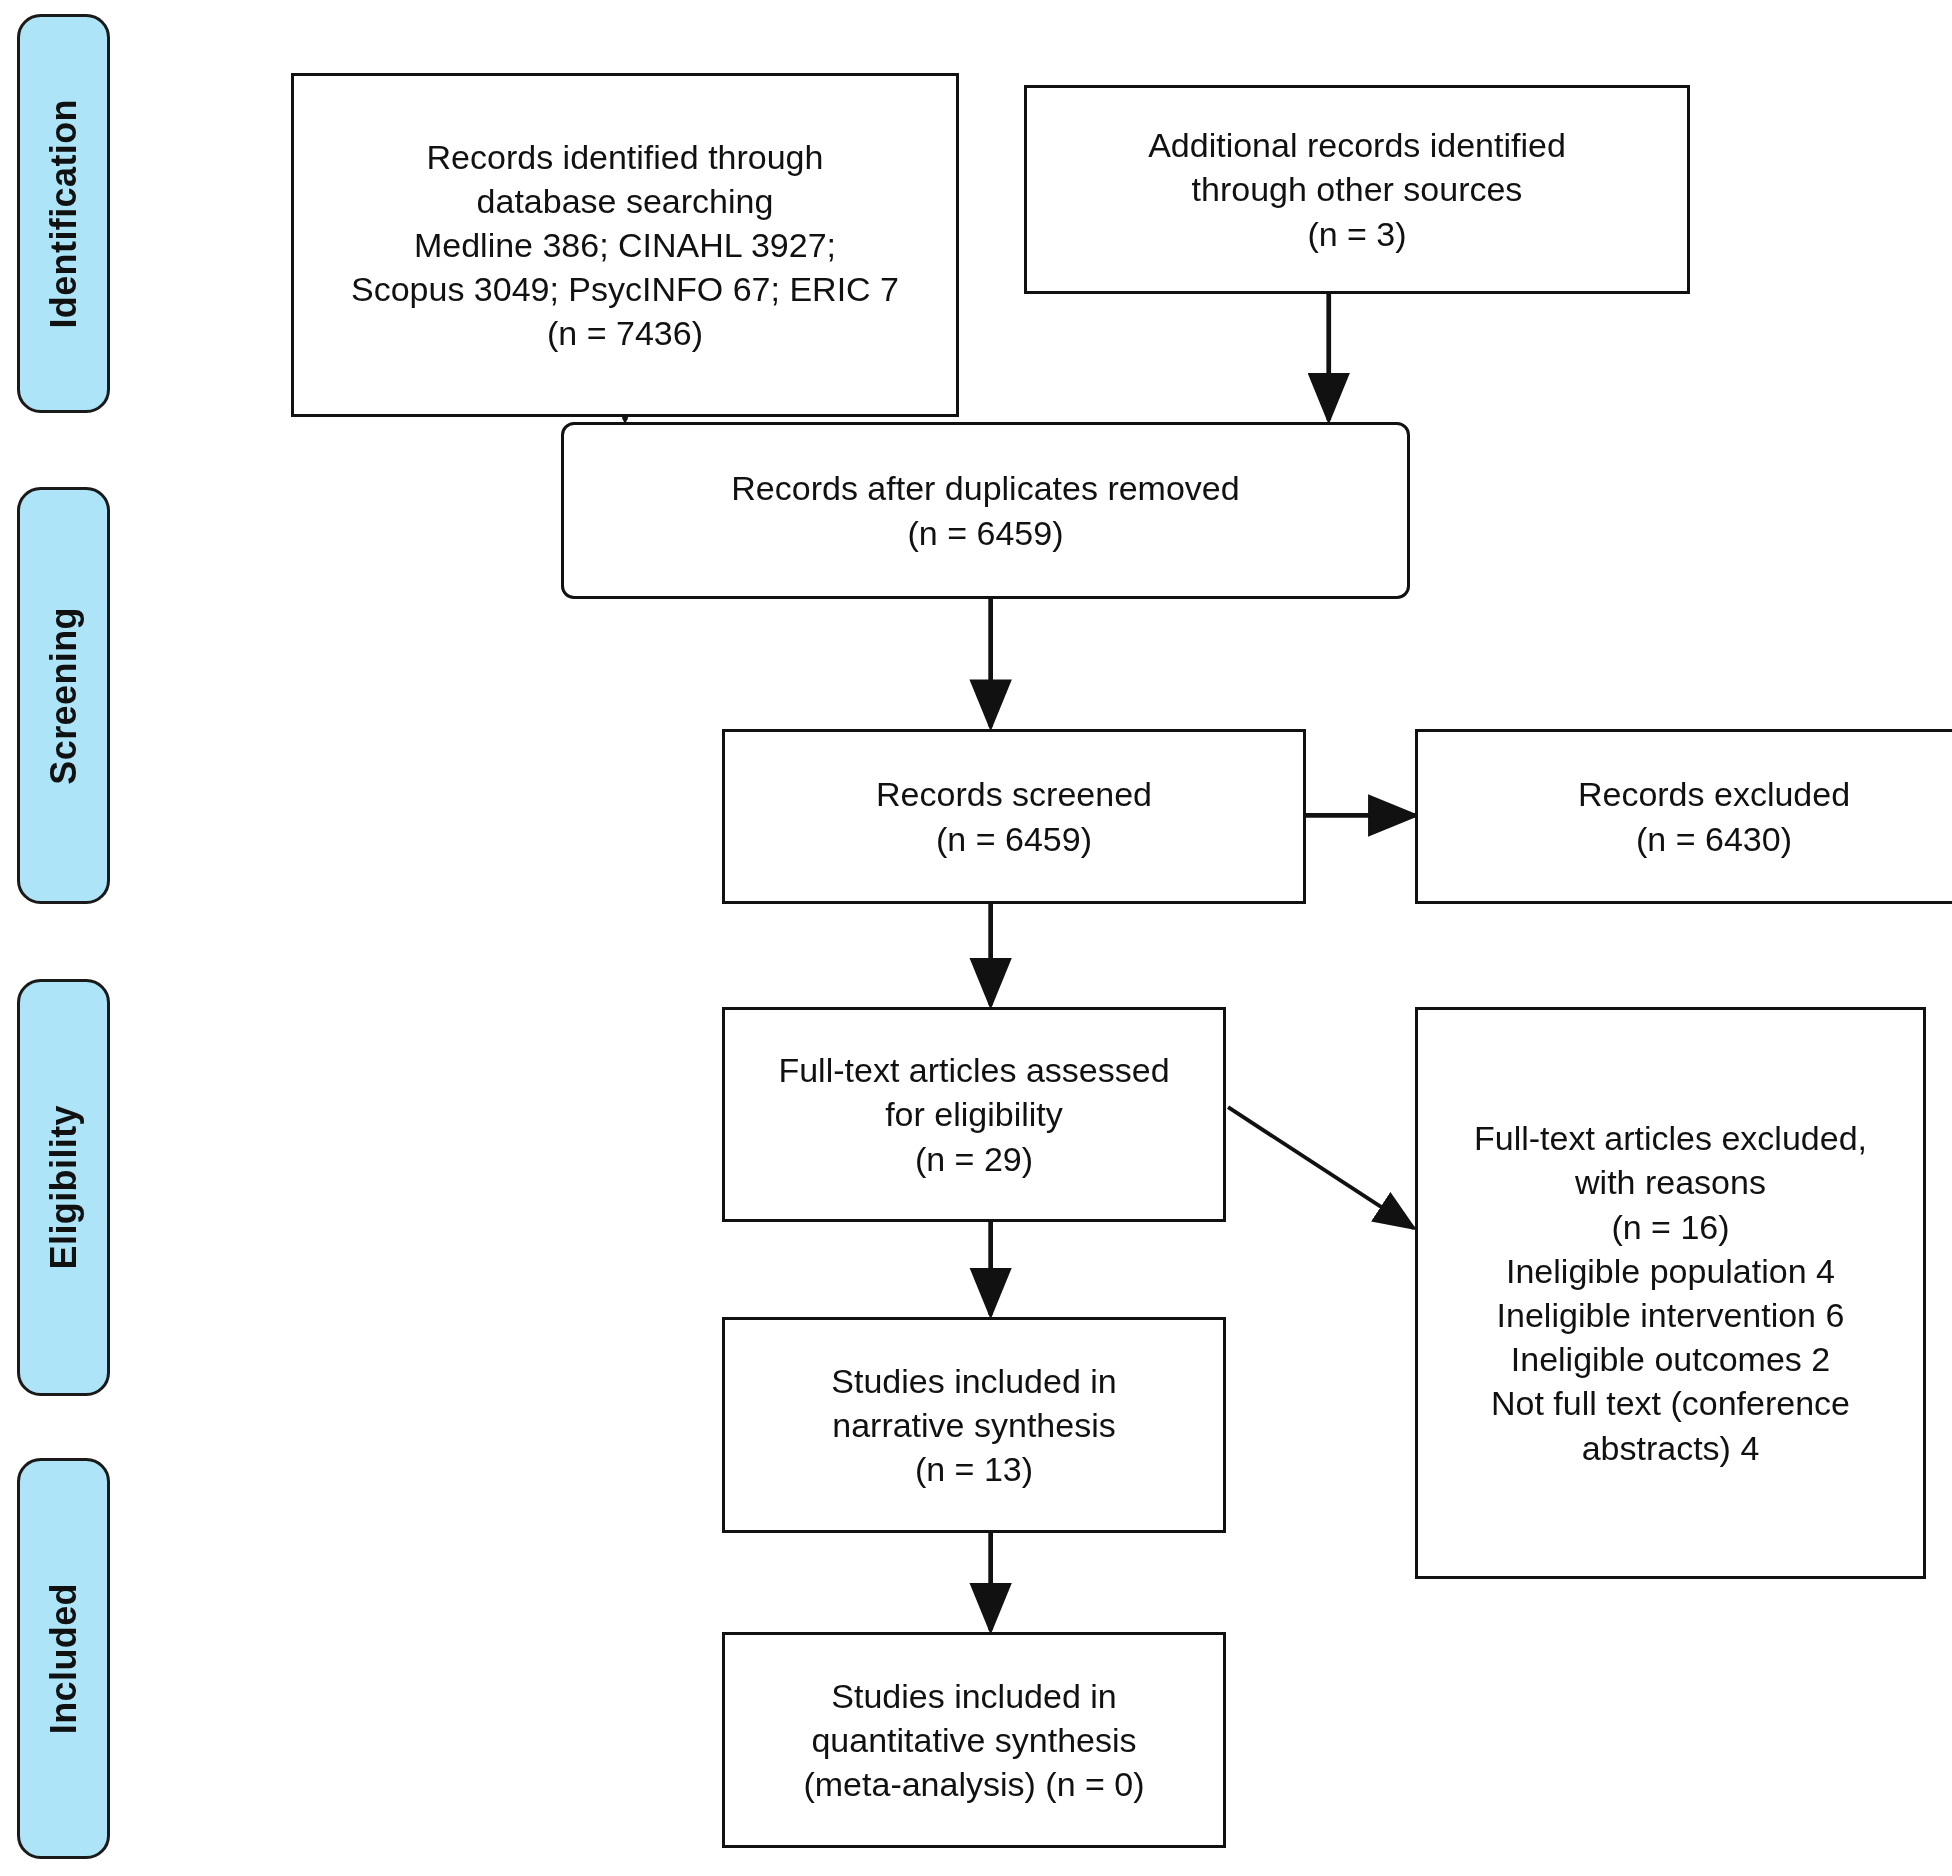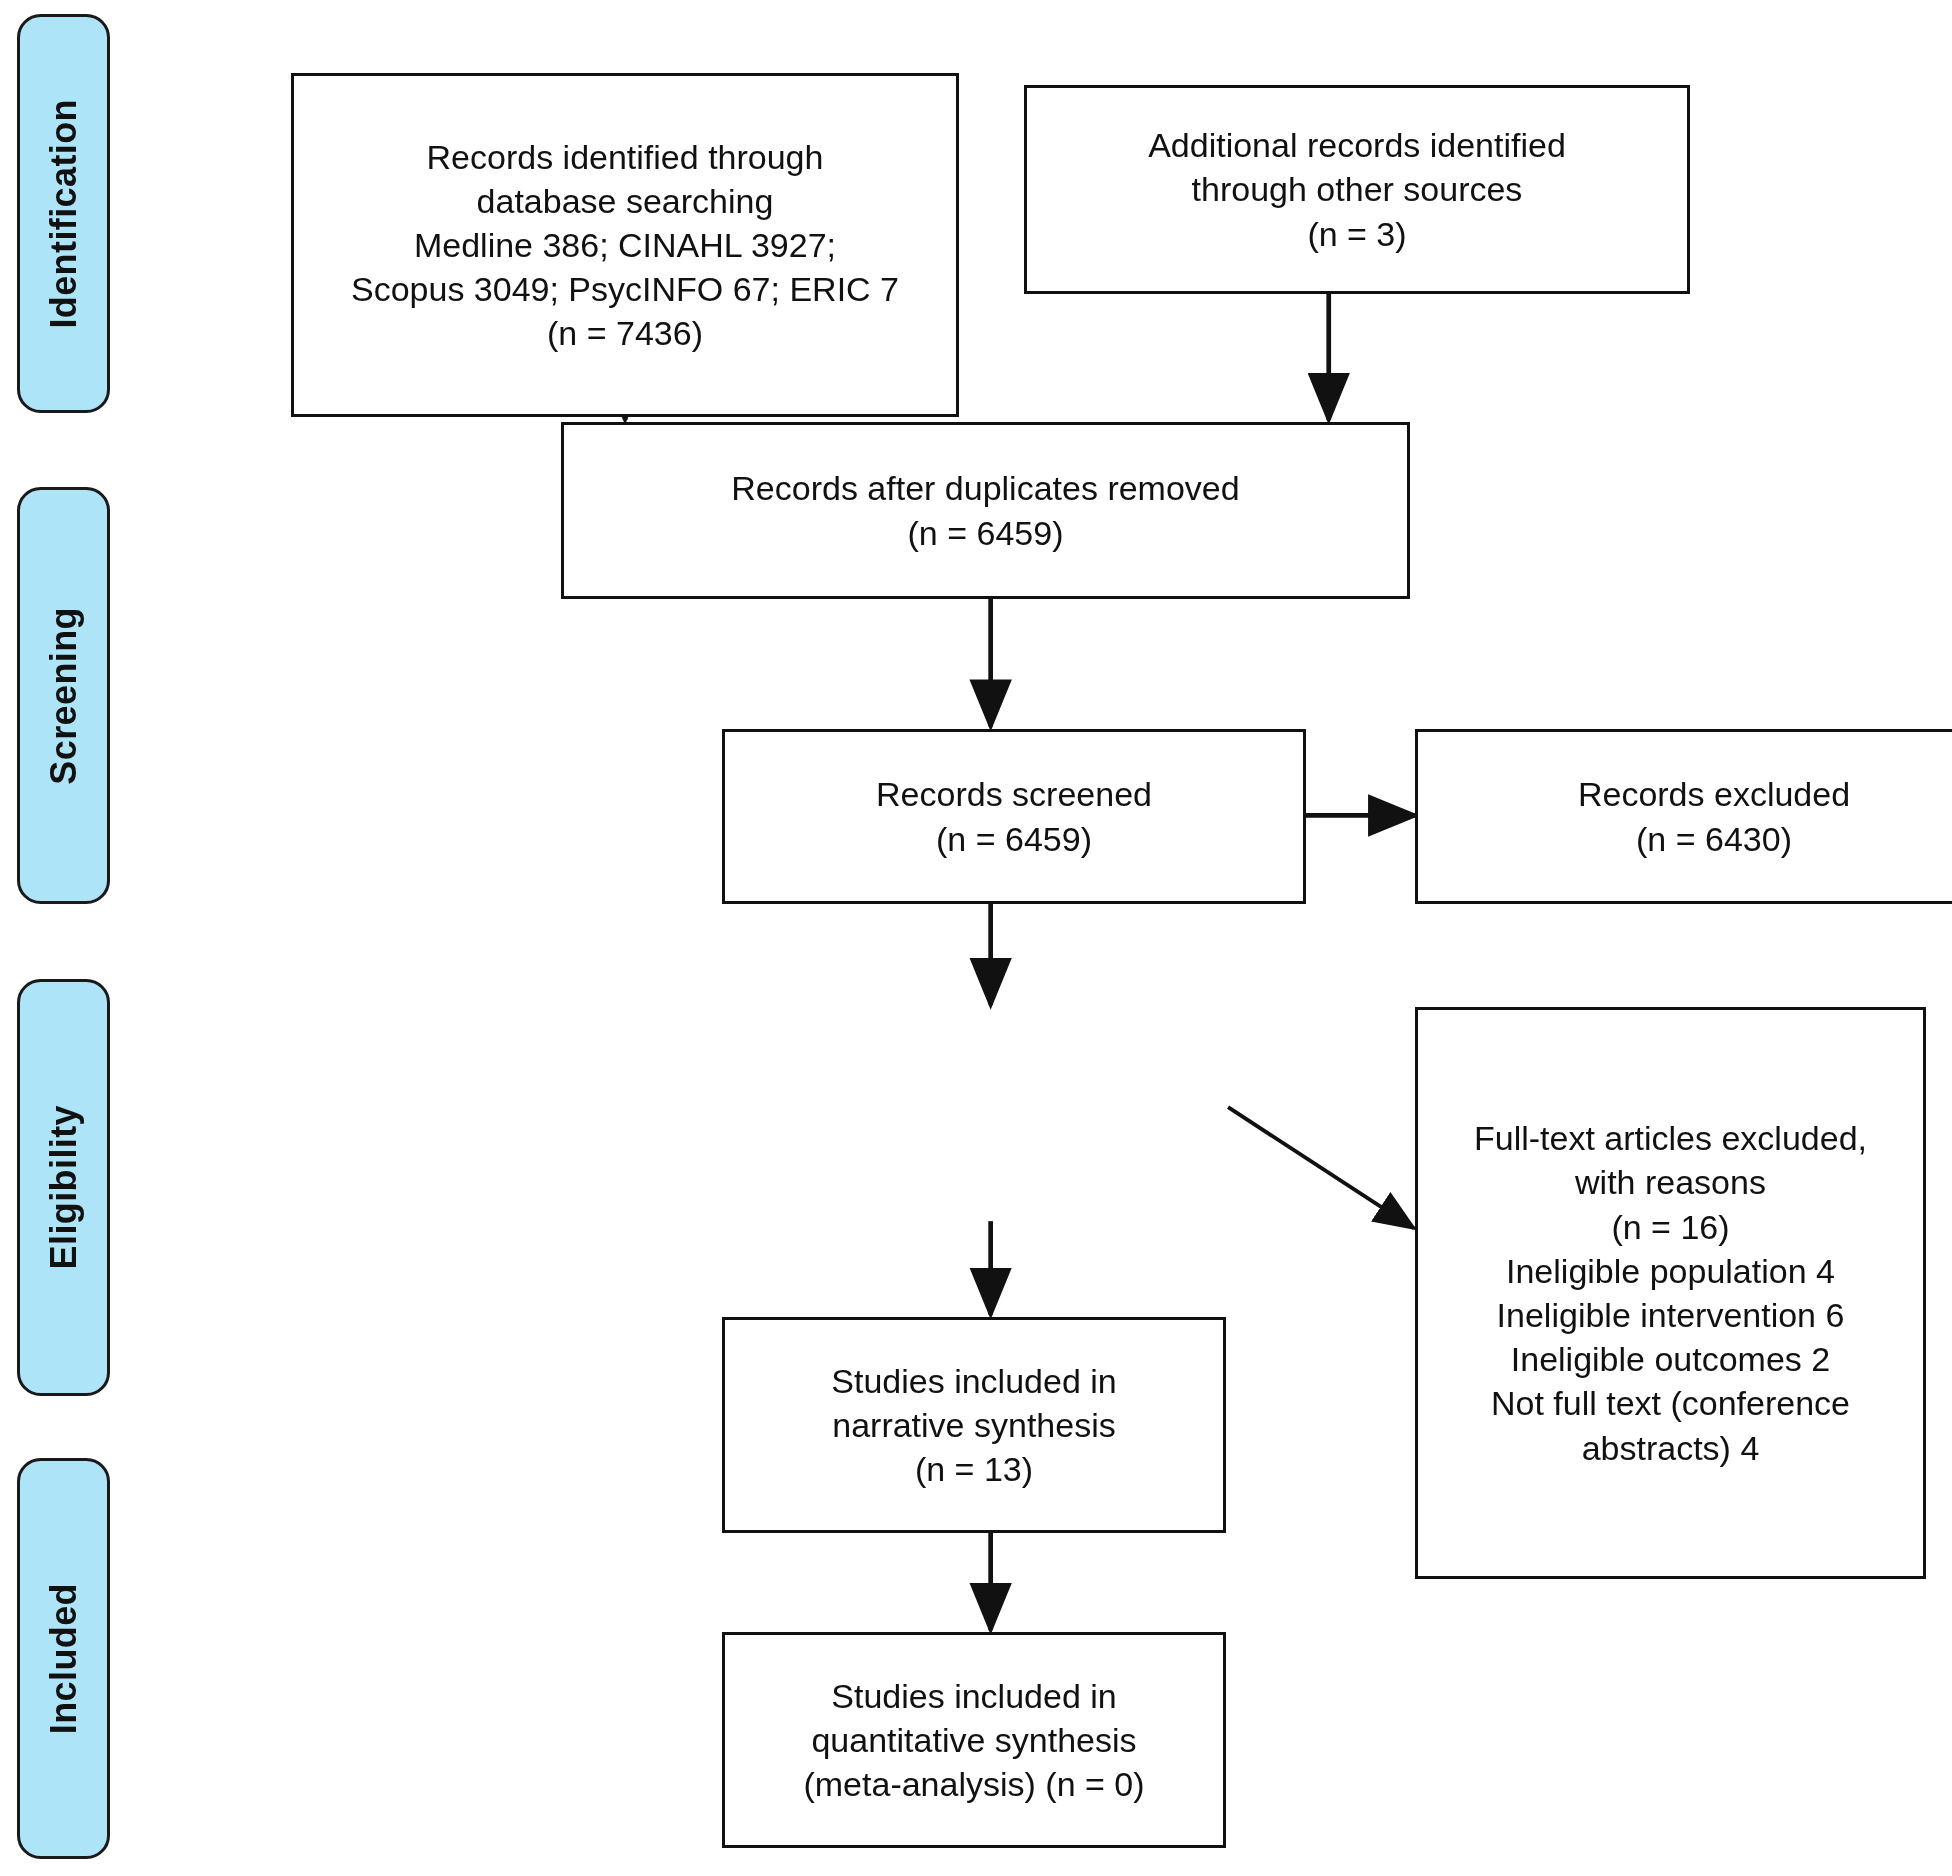--- a/index.html
+++ b/index.html
@@ -111,35 +111,40 @@
 Scopus 3049; PsycINFO 67; ERIC 7
 (n = 7436)</span>
   </div>
 
   <div class="flow-box" style="left:1024px; top:85px; width:666px; height:209px;">
     <span class="box-text">Additional records identified
 through other sources
 (n = 3)</span>
   </div>
 
-  <div class="flow-box" style="left:561px; top:422px; width:849px; height:177px;">
+  <div class="flow-box" style="left:561px; top:422px; width:849px; height:177px;border-radius:13px;">
     <span class="box-text">Records after duplicates removed
 (n = 6459)</span>
   </div>
 
   <div class="flow-box" style="left:722px; top:729px; width:584px; height:175px;">
     <span class="box-text">Records screened
 (n = 6459)</span>
   </div>
 
   <div class="flow-box" style="left:1415px; top:729px; width:598px; height:175px;">
     <span class="box-text">Records excluded
 (n = 6430)</span>
   </div>
 
+  <div class="flow-box" style="left:722px; top:1007px; width:504px; height:215px;">
+    <span class="box-text">Full-text articles assessed
+for eligibility
+(n = 29)</span>
+  </div>
 
   <div class="flow-box" style="left:1415px; top:1007px; width:511px; height:572px;">
     <span class="box-text">Full-text articles excluded,
 with reasons
 (n = 16)
 Ineligible population 4
 Ineligible intervention 6
 Ineligible outcomes 2
 Not full text (conference
 abstracts) 4</span>

